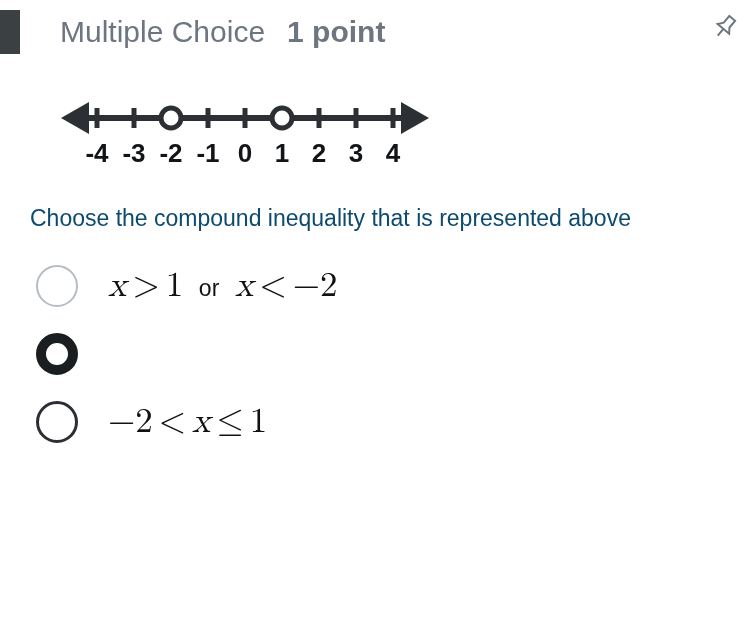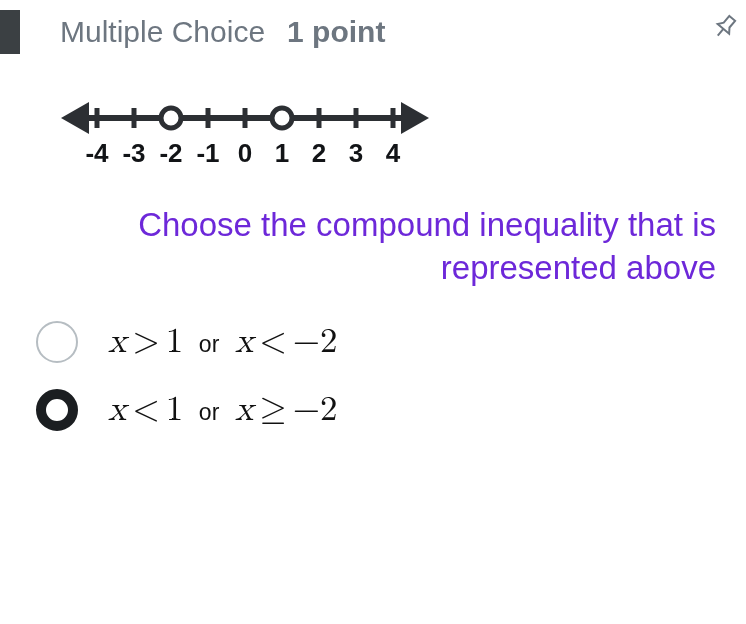--- a/index.html
+++ b/index.html
@@ -38,25 +38,24 @@
       top: 12px;
       right: 6px;
       transform: rotate(40deg);
     }
     .pin svg { display:block; }
     .numline-wrap {
       margin: 30px 0 10px 55px;
     }
     .numline-svg { display:block; }
     .prompt {
-      color: #6d28d9;
-      font-size: 33px;
+      color: #0c4a6e;
+      font-size: 23px;
       line-height: 1.3;
       padding: 18px 30px 12px 30px;
-      text-align: right;
     }
     .choices {
       padding: 6px 0 0 36px;
     }
     .choice {
       display: flex;
       align-items: center;
       min-height: 68px;
       cursor: pointer;
     }
@@ -152,21 +151,22 @@
     <div class="radio thin"></div>
     <div class="clabel">
       <span class="var">x</span><span class="op">&gt;</span><span class="num">1</span>
       <span class="ortxt">or</span>
       <span class="var">x</span><span class="op">&lt;</span><span class="neg">−2</span>
     </div>
   </div>
 
   <div class="choice">
     <div class="radio selected"></div>
+  </div>
+
+  <div class="choice">
+    <div class="radio thick"></div>
     <div class="clabel">
-      <span class="var">x</span><span class="op">&lt;</span><span class="num">1</span>
-      <span class="ortxt">or</span>
-      <span class="var">x</span><span class="op">≥</span><span class="neg">−2</span>
+      <span class="neg">−2</span><span class="op">&lt;</span><span class="var">x</span><span class="op">≤</span><span class="num">1</span>
     </div>
   </div>
-
 
 </div>
 
 </body></html>

